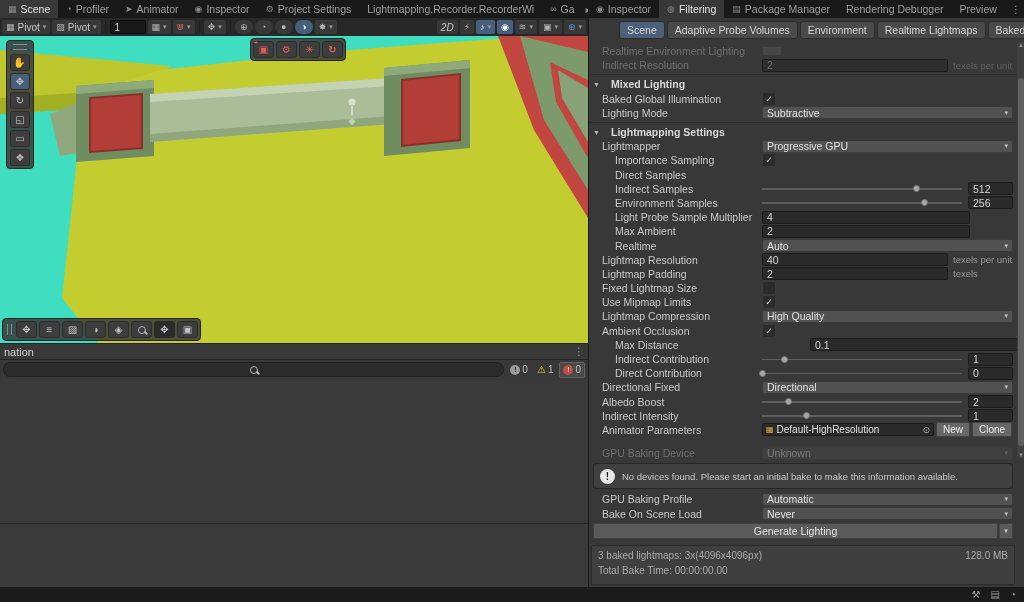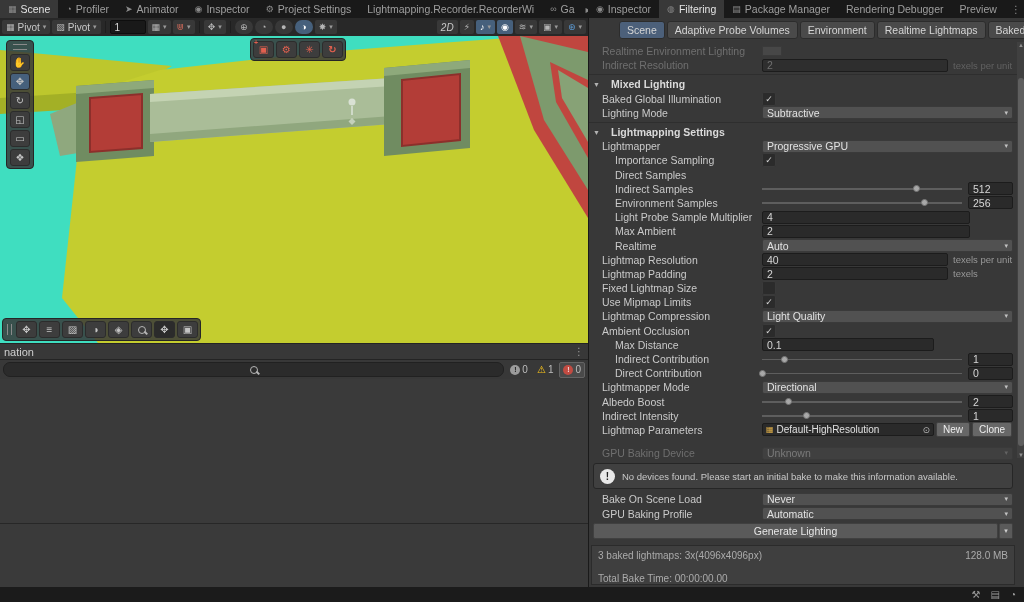--- a/index.html
+++ b/index.html
@@ -116,21 +116,21 @@
         display:flex;align-items:center;justify-content:center;font-size:10px;flex:none;}
   .linfo .itext{color:#c8c8c8;font-size:9.5px;}
   .lgen{display:flex;align-items:center;margin-top:3px;height:14px;}
   .lgen .gbtn{flex:1;height:14px;background:#5a5a5a;border:1px solid #404040;border-radius:2px;
         display:flex;align-items:center;justify-content:center;color:#e6e6e6;font-size:10.5px;}
   .lgen .garw{width:12px;height:14px;background:#5a5a5a;border:1px solid #404040;border-left:1px solid #444;
         margin-left:1px;border-radius:2px;display:flex;align-items:center;justify-content:center;font-size:7px;color:#cfcfcf;}
   .lstats{position:absolute;left:2px;top:527px;width:424px;height:40px;background:#3f3f3f;
         border:1px solid #2b2b2b;padding:4px 6px;box-sizing:border-box;color:#ababab;font-size:10px;}
   .lstats .l1{display:flex;justify-content:space-between;}
-  .lstats .l2{margin-top:12px;}
+  .lstats .l2{margin-top:4px;}
   
   .vscroll{position:absolute;left:428px;top:24px;width:8px;height:416px;background:#404040;}
   .vscroll .thumb{position:absolute;left:1px;top:36px;width:6px;height:368px;background:#5f5f5f;border-radius:3px;}
   .vscroll .sarw{position:absolute;left:0;width:8px;font-size:6px;color:#909090;text-align:center;}
 </style>
 </head>
 <body>
 
 <div id="app">
 
@@ -511,35 +511,35 @@
         <div class="lrow">
           <div class="llbl">Use Mipmap Limits</div>
           <div class="lctl">
             <div class="lcb">✓</div>
           </div>
         </div>
         <div class="lrow">
           <div class="llbl">Lightmap Compression</div>
           <div class="lctl">
             <div class="ldd">
-              <span>Light Quality</span>
+              <span>High Quality</span>
               <span class="dda">▾</span>
             </div>
           </div>
         </div>
         <div class="lrow">
           <div class="llbl">Ambient Occlusion</div>
           <div class="lctl">
             <div class="lcb">✓</div>
           </div>
         </div>
         <div class="lrow">
           <div class="llbl ind">Max Distance</div>
           <div class="lctl">
-            <div class="ltf" style="width: 172px; flex: 0 0 auto;">0.1</div>
+            <div class="ltf" style="width: 213px; flex: 0 0 auto; margin-left: 48px;">0.1</div>
           </div>
         </div>
         <div class="lrow">
           <div class="llbl ind">Indirect Contribution</div>
           <div class="lctl">
             <div class="ltrack">
               <div class="line"></div>
               <div class="knob" style="left: calc(11% - 3px);"></div>
             </div>
             <div class="ltf lval">1</div>
@@ -549,21 +549,21 @@
           <div class="llbl ind">Direct Contribution</div>
           <div class="lctl">
             <div class="ltrack">
               <div class="line"></div>
               <div class="knob" style="left: calc(0% - 3px);"></div>
             </div>
             <div class="ltf lval">0</div>
           </div>
         </div>
         <div class="lrow">
-          <div class="llbl">Lightmapper Mode</div>
+          <div class="llbl">Directional Fixed</div>
           <div class="lctl">
             <div class="ldd">
               <span>Directional</span>
               <span class="dda">▾</span>
             </div>
           </div>
         </div>
         <div class="lrow">
           <div class="llbl">Albedo Boost</div>
           <div class="lctl">
@@ -578,21 +578,21 @@
           <div class="llbl">Indirect Intensity</div>
           <div class="lctl">
             <div class="ltrack">
               <div class="line"></div>
               <div class="knob" style="left: calc(22% - 3px);"></div>
             </div>
             <div class="ltf lval">1</div>
           </div>
         </div>
         <div class="lrow">
-          <div class="llbl">Lightmap Parameters</div>
+          <div class="llbl">Animator Parameters</div>
           <div class="lctl">
             <div class="lobj">
               <span class="oicon">▦</span>
               <span class="otext">Default-HighResolution</span>
               <span class="opick">⊙</span>
             </div>
             <div class="lbtn">New</div>
             <div class="lbtn">Clone</div>
           </div>
         </div>
@@ -604,33 +604,33 @@
               <span>Unknown</span>
               <span class="dda">▾</span>
             </div>
           </div>
         </div>
         <div class="linfo">
           <div class="iicon">!</div>
           <div class="itext">No devices found. Please start an initial bake to make this information available.</div>
         </div>
         <div class="lrow">
+          <div class="llbl">GPU Baking Profile</div>
+          <div class="lctl">
+            <div class="ldd">
+              <span>Automatic</span>
+              <span class="dda">▾</span>
+            </div>
+          </div>
+        </div>
+        <div class="lrow">
           <div class="llbl">Bake On Scene Load</div>
           <div class="lctl">
             <div class="ldd">
               <span>Never</span>
-              <span class="dda">▾</span>
-            </div>
-          </div>
-        </div>
-        <div class="lrow">
-          <div class="llbl">GPU Baking Profile</div>
-          <div class="lctl">
-            <div class="ldd">
-              <span>Automatic</span>
               <span class="dda">▾</span>
             </div>
           </div>
         </div>
         <div class="lgen">
           <div class="gbtn">Generate Lighting</div>
           <div class="garw">▾</div>
         </div>
       </div>
     <div class="lstats">

